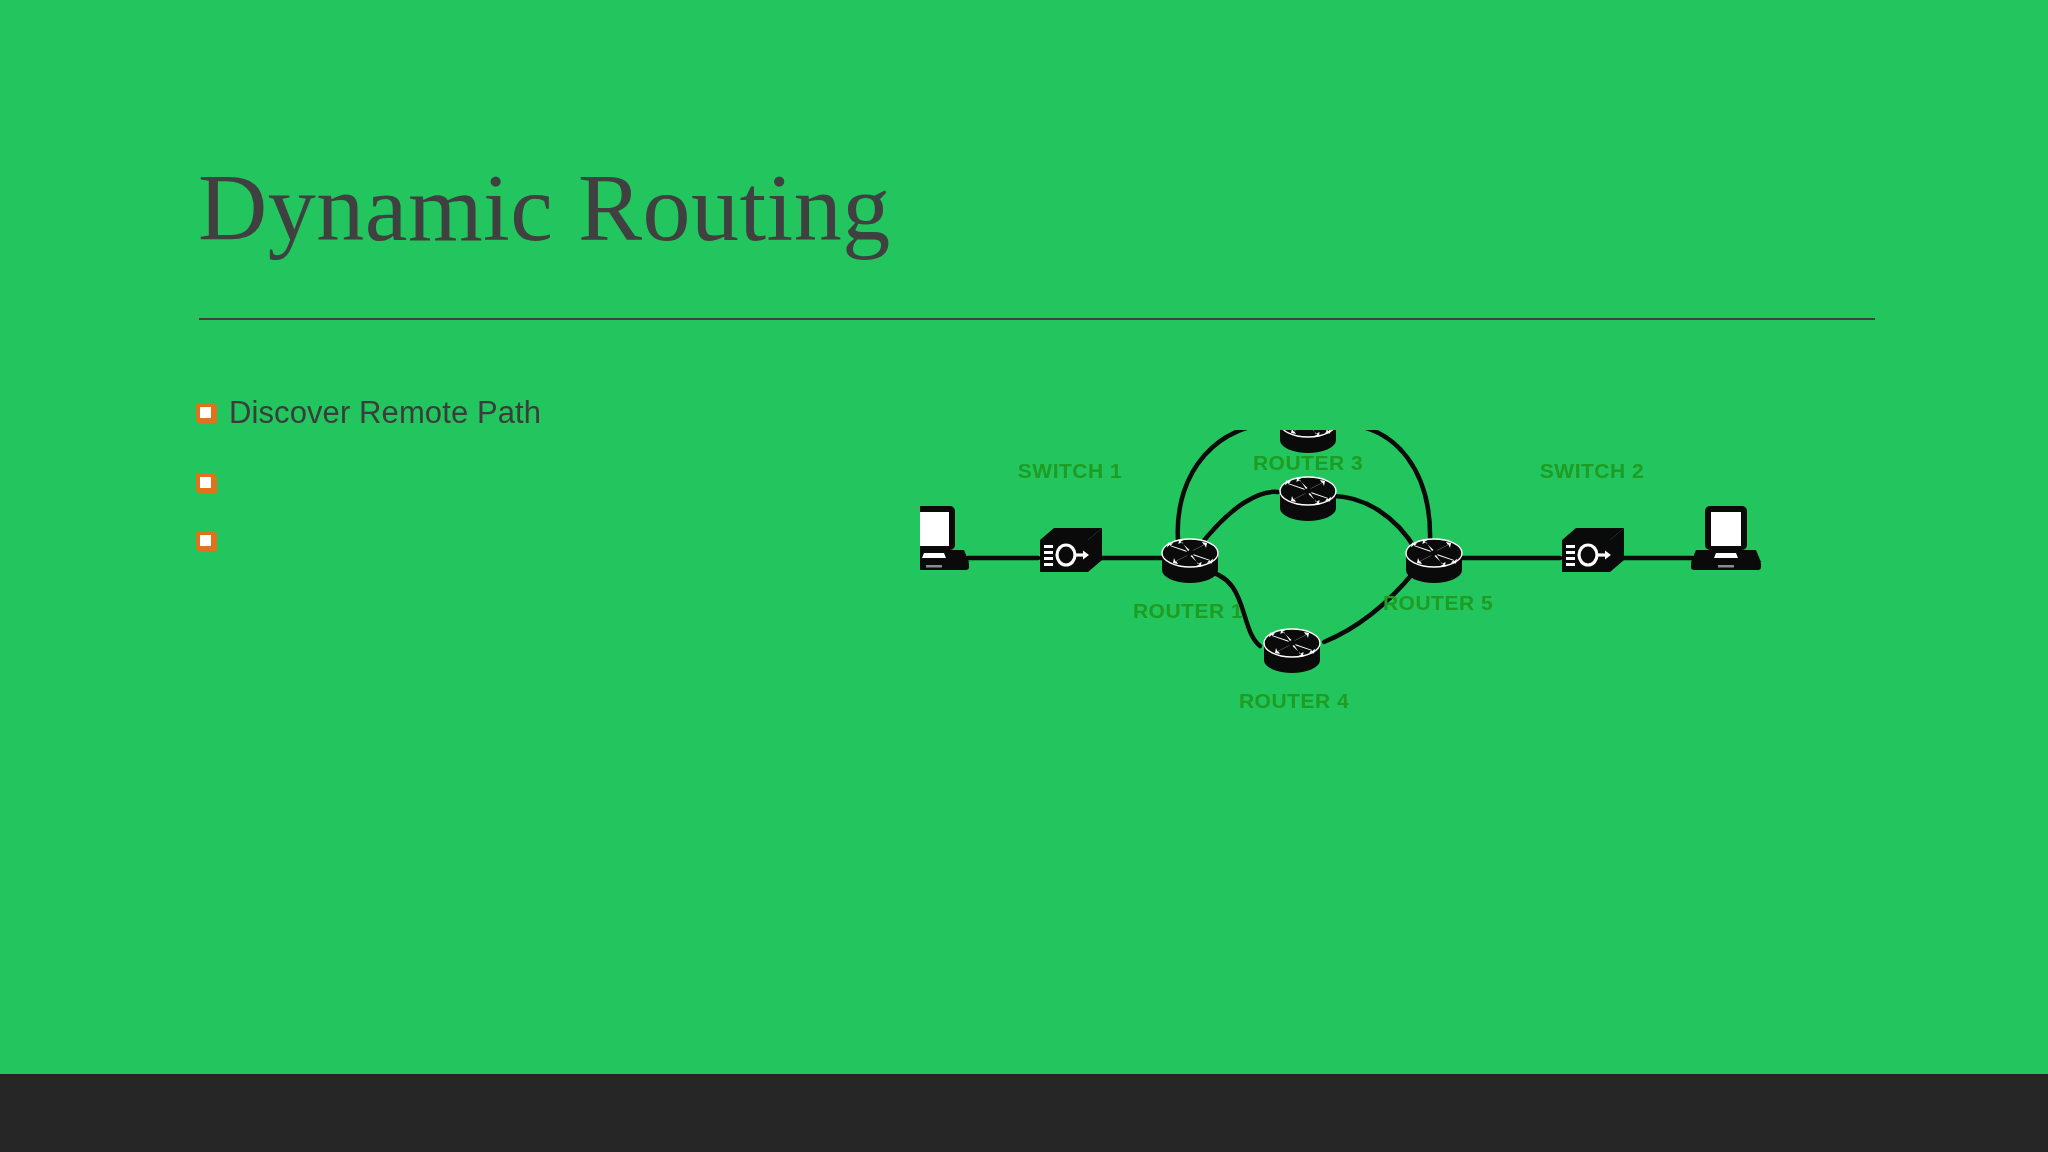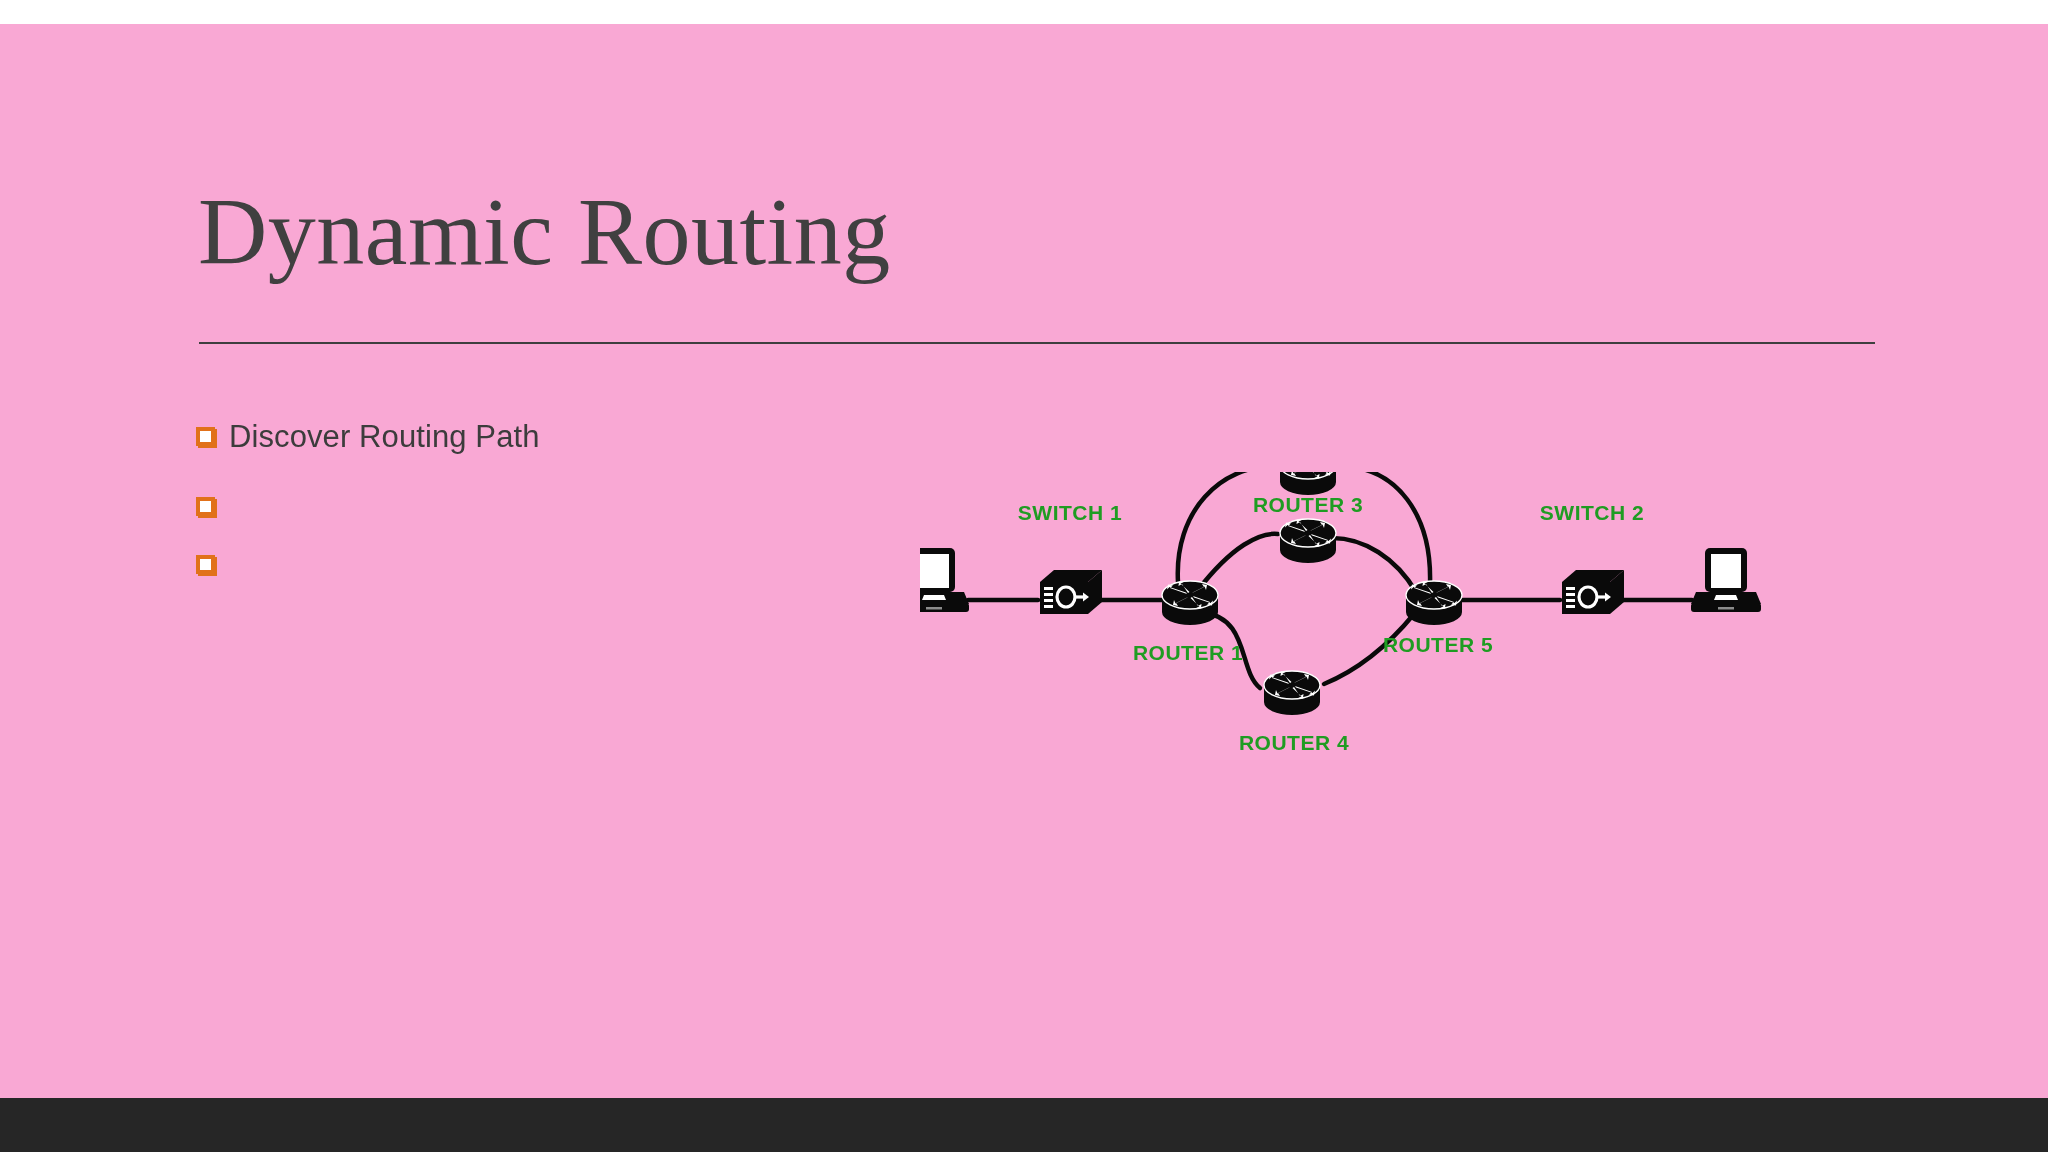--- a/index.html
+++ b/index.html
@@ -11,22 +11,21 @@
     width: 2048px;
     height: 1152px;
     overflow: hidden;
     position: relative;
     font-family: "Liberation Sans", sans-serif;
   }
 
   .slide {
     position: absolute;
     inset: 0;
-    background: #f9a8d4;
-    margin-top: 24px;
+    background: #22c55e;
   }
 
   
   .title {
     position: absolute;
     left: 198px;
     top: 158px;
     font-family: "Liberation Serif", serif;
     font-size: 96px;
     line-height: 1.05;
@@ -73,21 +72,21 @@
     font-size: 31px;
     line-height: 1.35;
     color: #3c3c3c;
     letter-spacing: 0.1px;
   }
 
   
   .diagram {
     position: absolute;
     left: 920px;
-    top: 448px;
+    top: 430px;
     width: 1090px;
     height: 420px;
   }
   .diagram svg { display: block; }
 
   .node-label {
     font-family: "Liberation Sans", sans-serif;
     font-weight: bold;
     font-size: 21px;
     fill: #1f9c22;
@@ -109,21 +108,21 @@
 
 <div class="slide">
 
   <div class="title">Dynamic Routing</div>
   <div class="title-rule"></div>
 
   <div class="bullets">
 
     <div class="bullet-row wide-gap">
       <span class="bullet-box"></span>
-      <span class="bullet-text">Discover Routing Path</span>
+      <span class="bullet-text">Discover Remote Path</span>
     </div>
 
     <div class="bullet-row wide-gap">
       <span class="bullet-box"></span>
     </div>
 
     <div class="bullet-row tight-gap">
       <span class="bullet-box"></span>
     </div>
 

